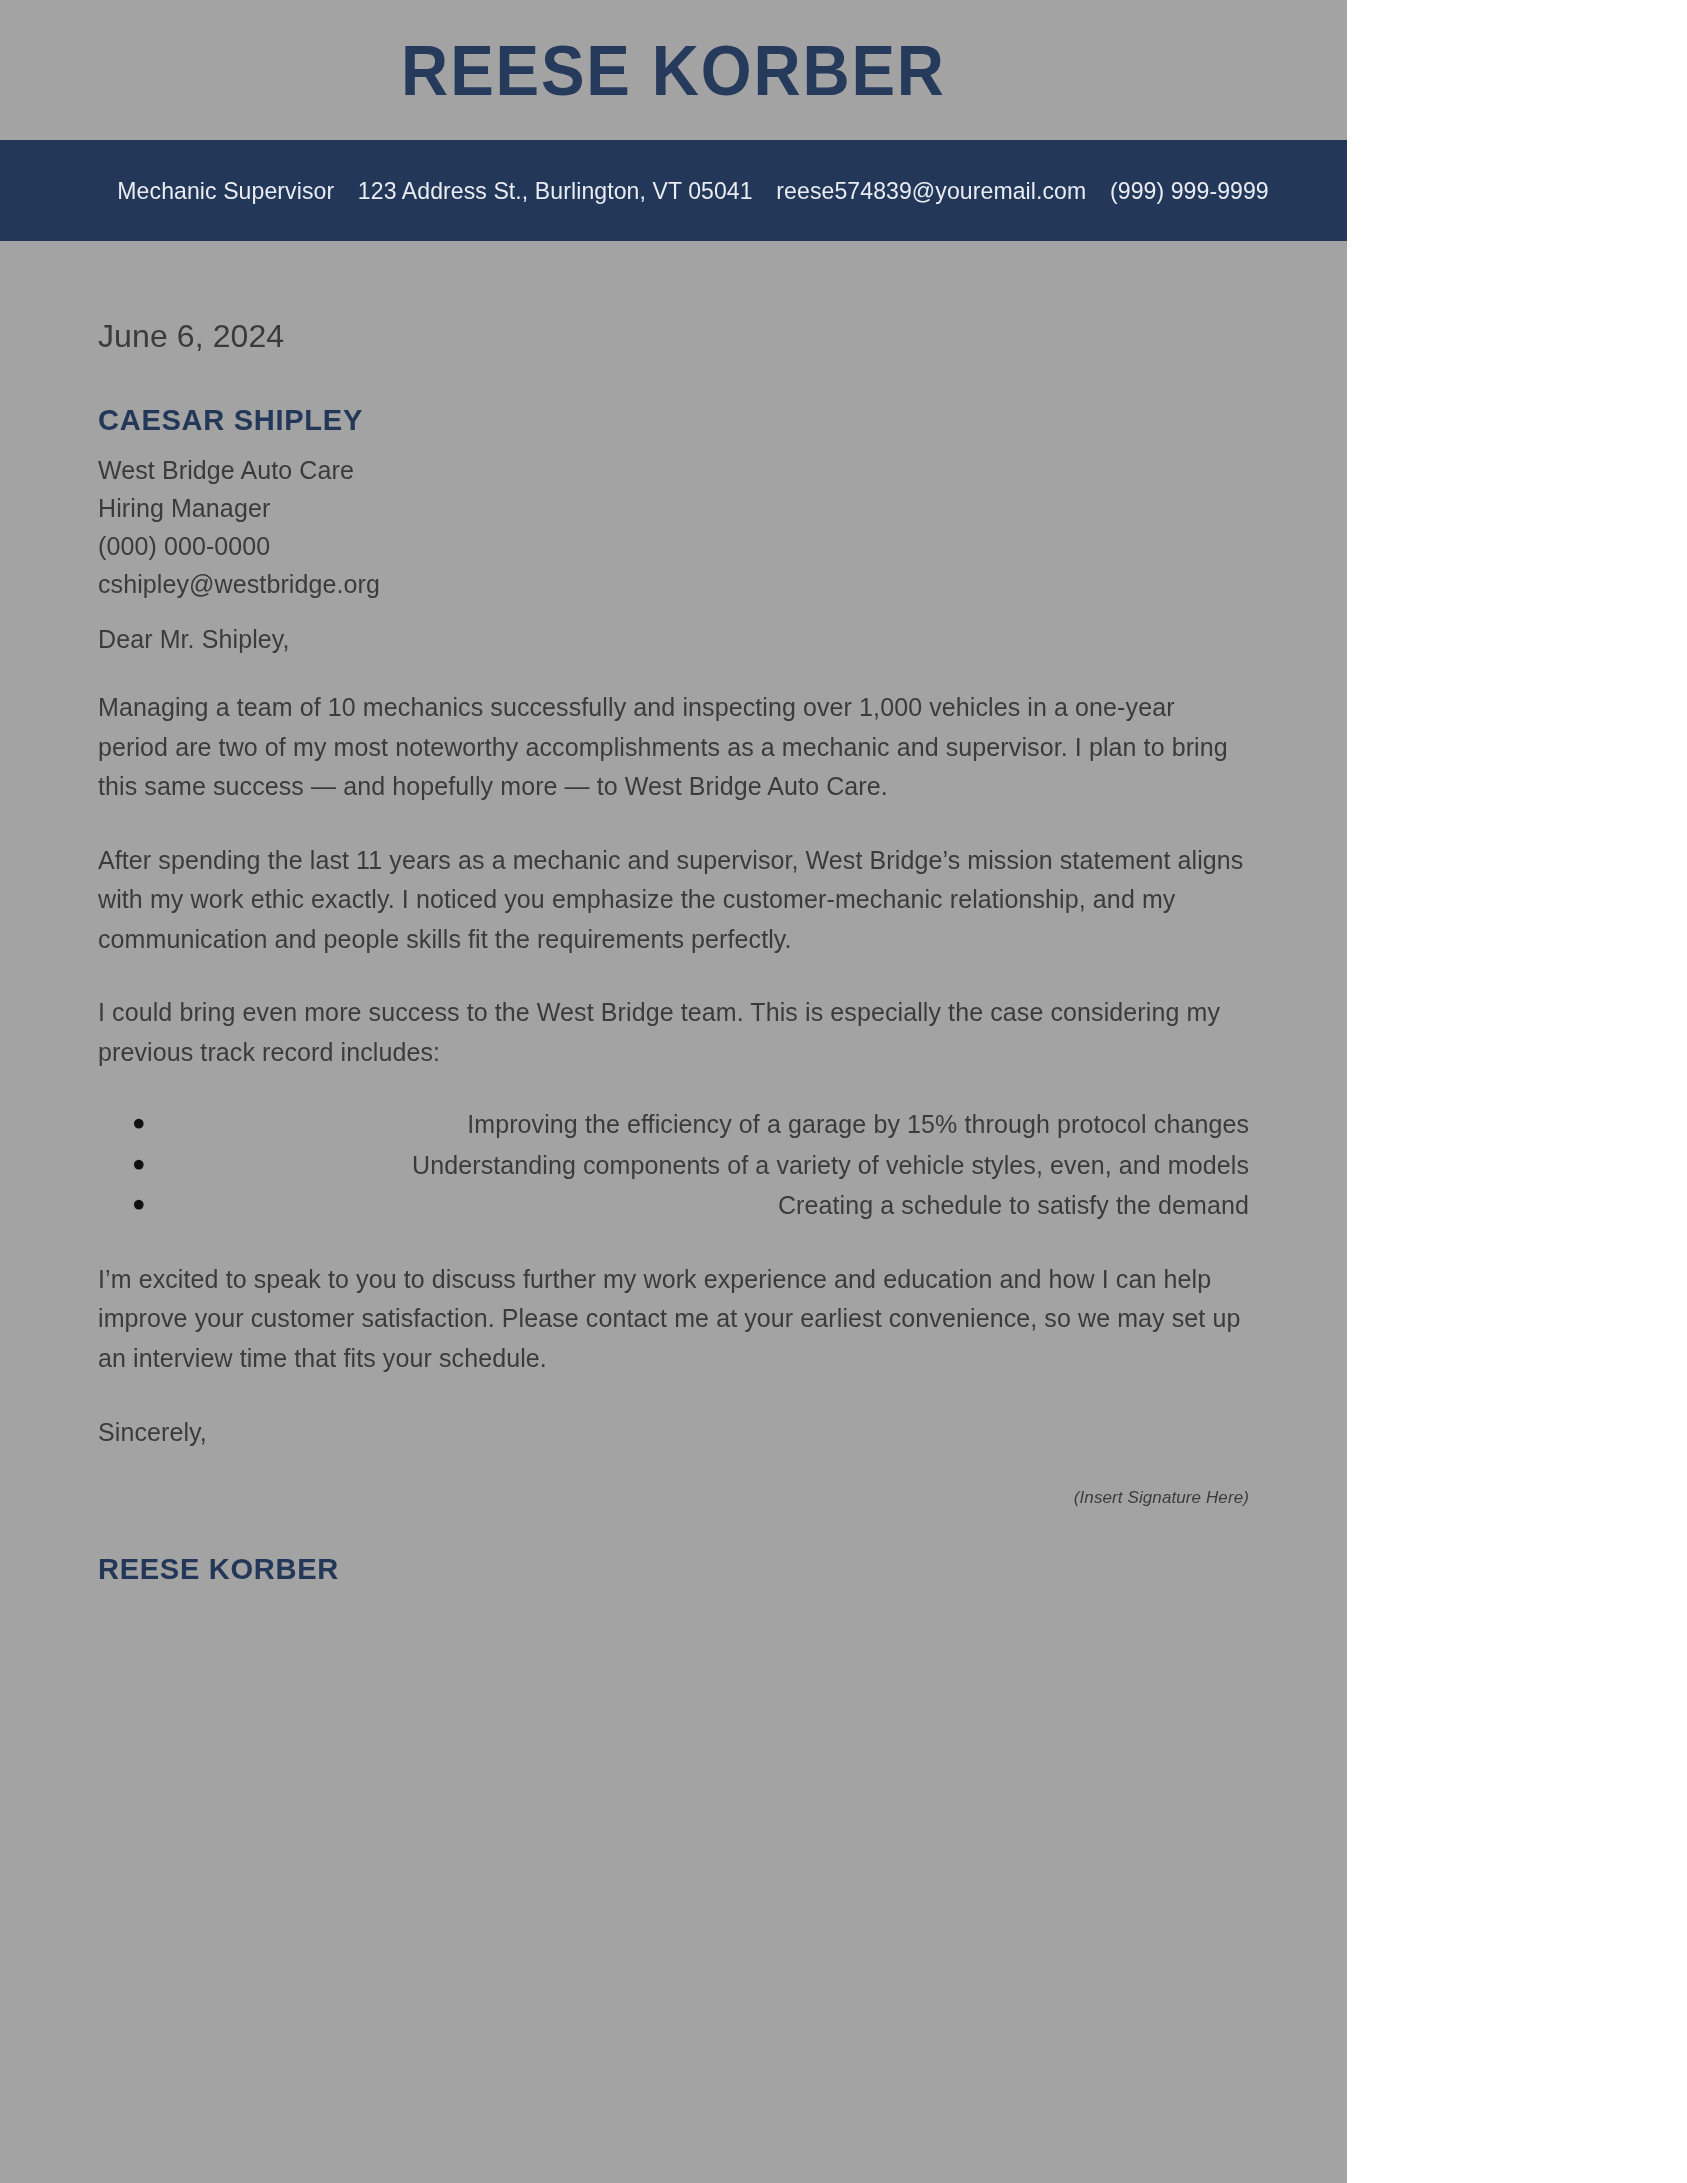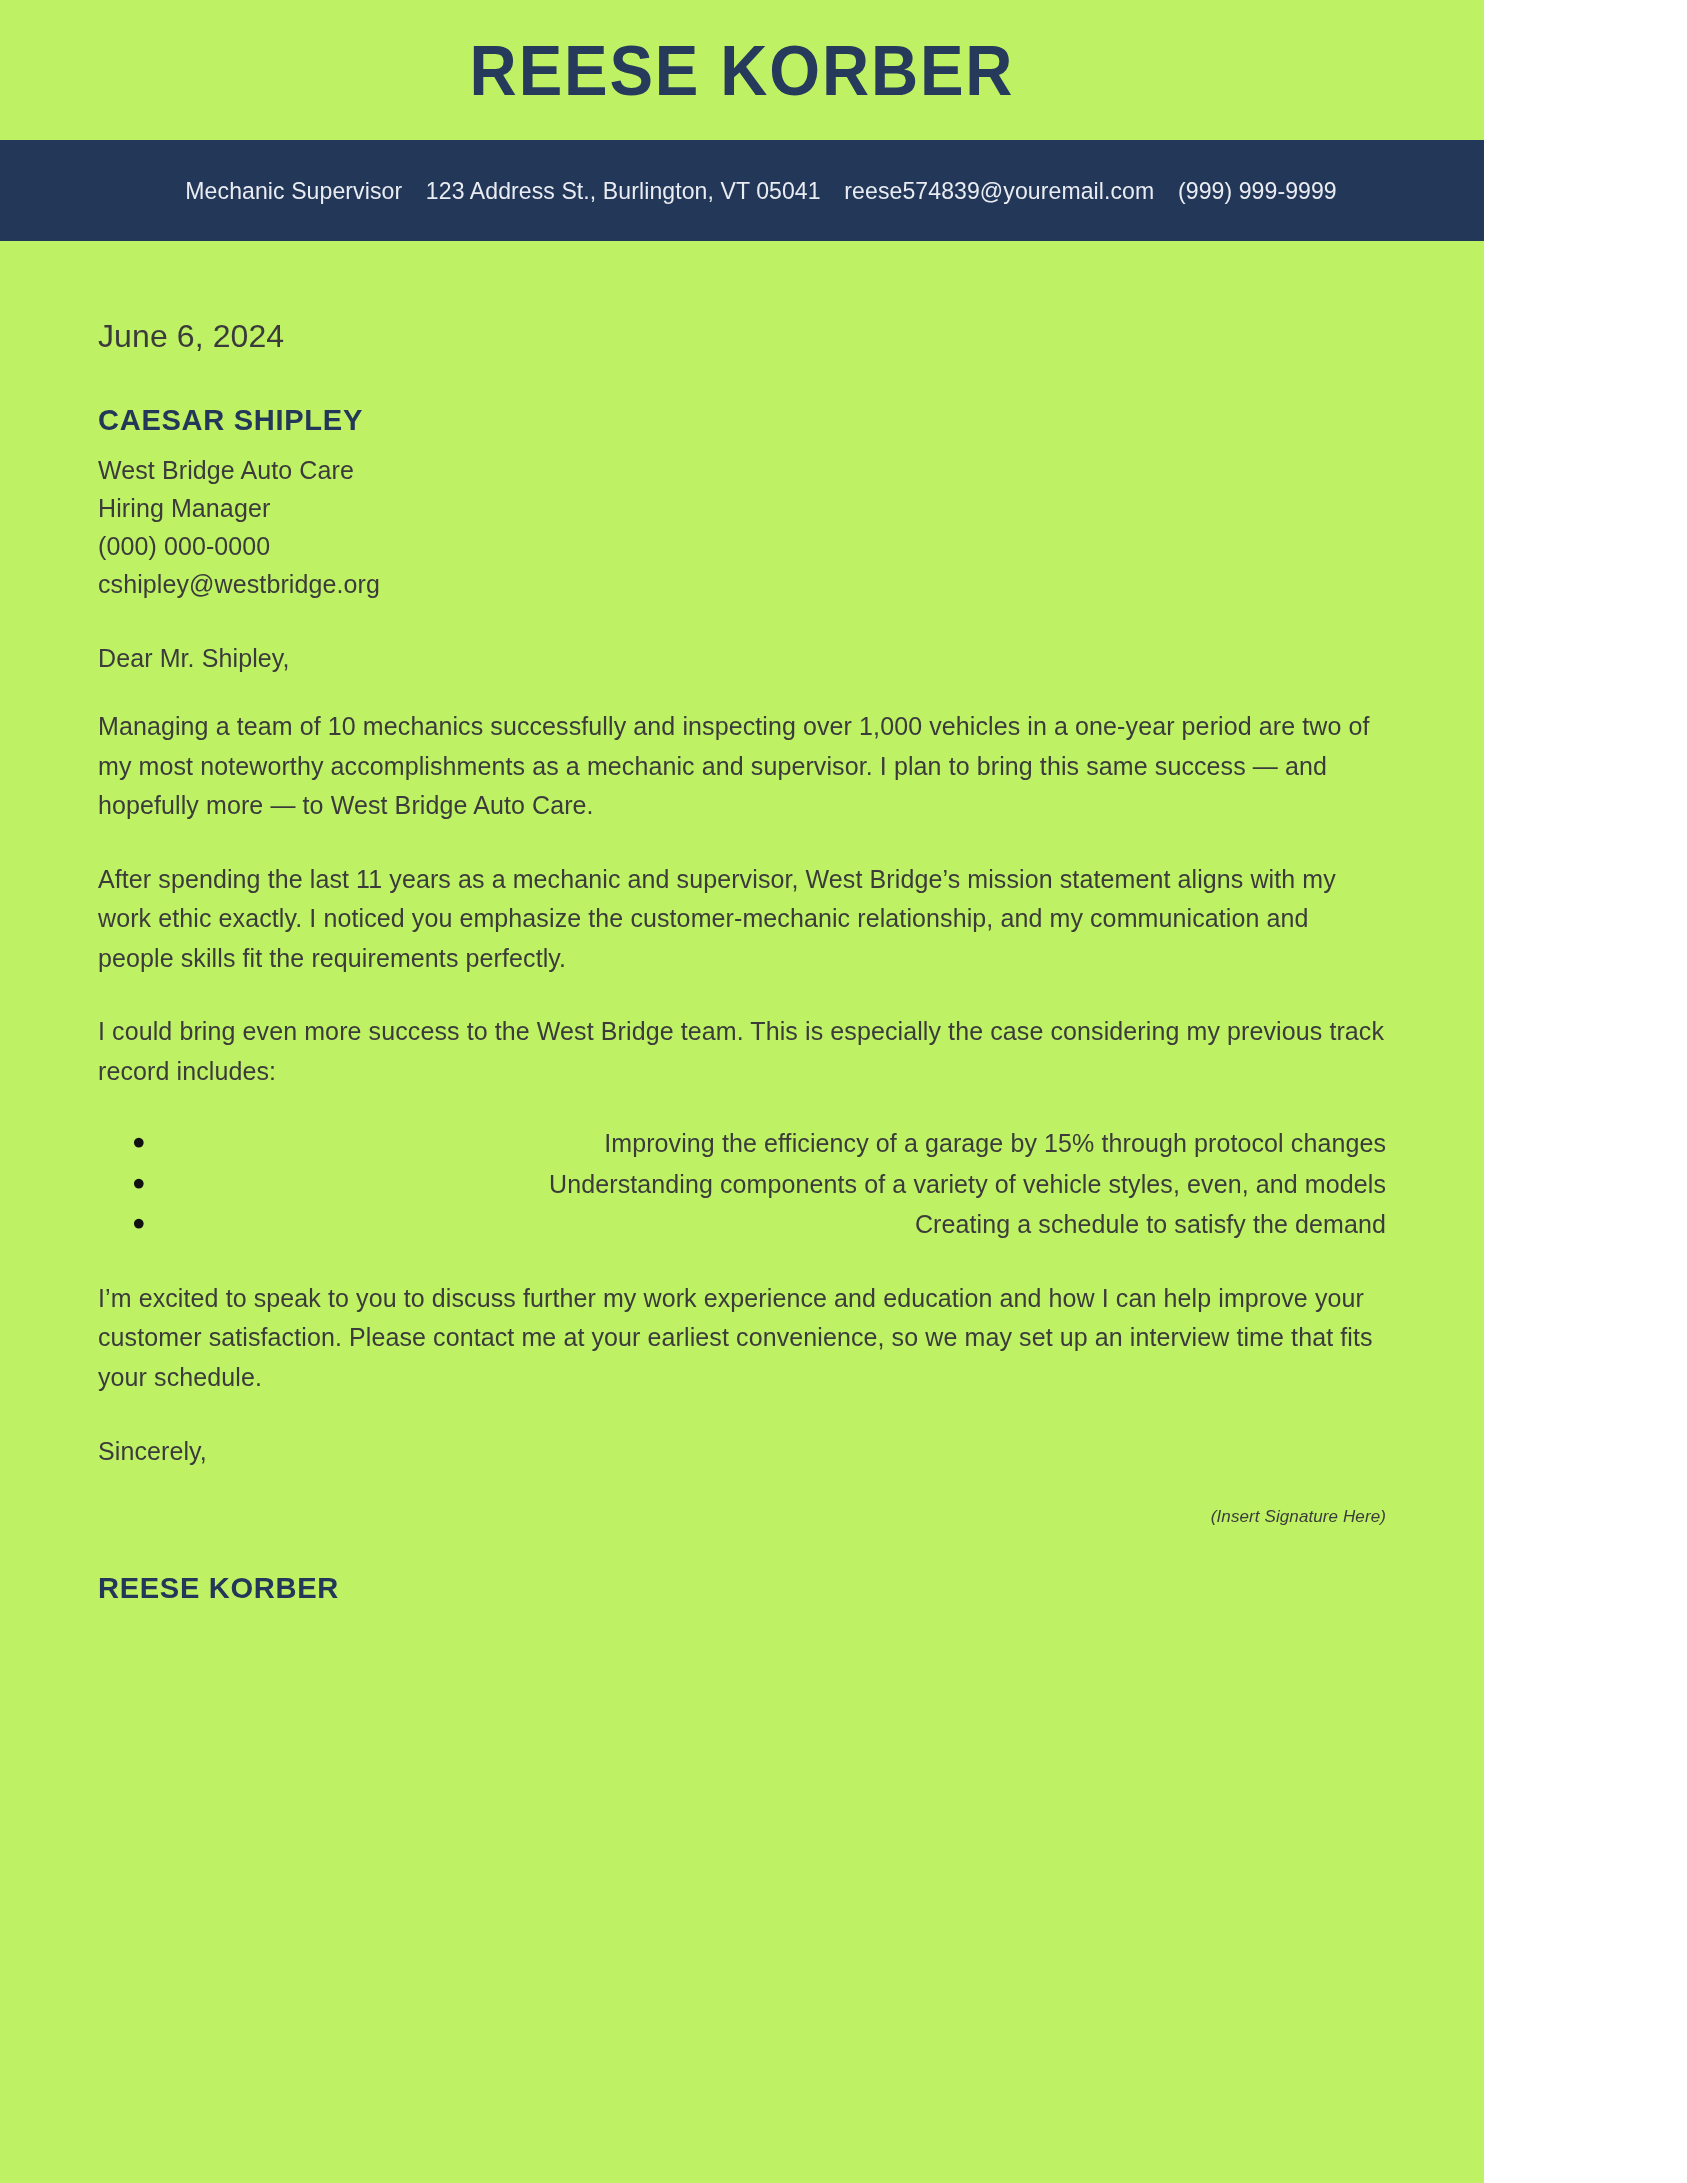--- a/index.html
+++ b/index.html
@@ -9,23 +9,23 @@
   }
   body {
     font-family: "Liberation Sans", sans-serif;
     width: 1687px;
     height: 2183px;
     position: relative;
     overflow: hidden;
   }
 
   .page {
-    width: 1484px;
+    width: 1347px;
     height: 2183px;
-    background: #bef264;
+    background: #a3a3a3;
     position: relative;
     box-sizing: border-box;
   }
 
   
   .name-header {
     text-align: center;
     padding-top: 34px;
     padding-bottom: 0;
     height: 140px;
@@ -97,21 +97,21 @@
   .recipient-block .rline {
     color: #3b3b3b;
     font-size: 25px;
     line-height: 1.52;
     letter-spacing: 0.1px;
   }
 
   .salutation {
     color: #3b3b3b;
     font-size: 25px;
-    margin-top: 41px;
+    margin-top: 22px;
     letter-spacing: 0.1px;
   }
 
   .para {
     color: #3b3b3b;
     font-size: 25px;
     line-height: 1.58;
     margin-top: 34px;
     max-width: 1482px;
     letter-spacing: 0.1px;

